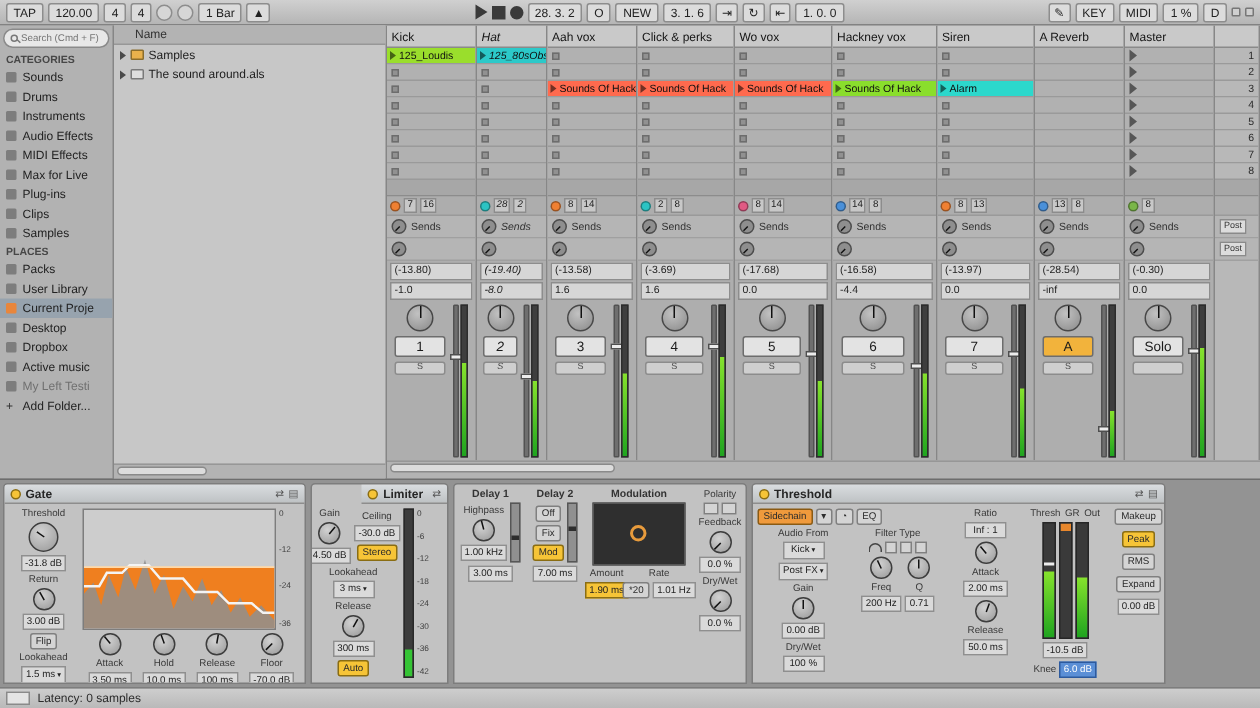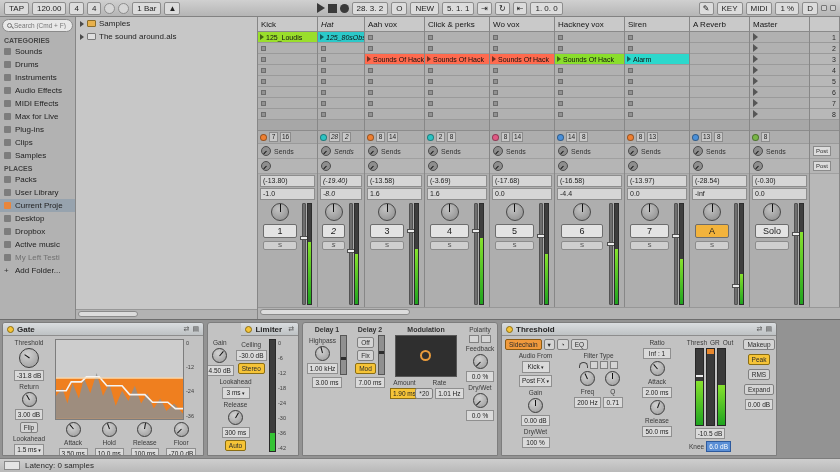--- a/index.html
+++ b/index.html
@@ -150,21 +150,21 @@
       </div>
     <div class="tico">
         <span class="stop-ico"></span>
       </div>
     <div class="tico">
         <span class="rec-ico"></span>
       </div>
     <div class="tb">28. 3. 2</div>
     <div class="tb">O</div>
     <div class="tb">NEW</div>
-    <div class="tb">5. 1. 1</div>
+    <div class="tb">3. 1. 6</div>
     <div class="tb icon">⇥</div>
     <div class="tb icon">↻</div>
     <div class="tb icon">⇤</div>
     <div class="tb">1. 0. 0</div>
     <div class="flexsp"></div>
     <div class="tb icon">✎</div>
     <div class="tb">KEY</div>
     <div class="tb">MIDI</div>
     <div class="tb">1 %</div>
     <div class="tb">D</div>
@@ -249,20 +249,21 @@
             <span class="side-label">My Left Testi</span>
           </div>
           <div class="side-item">
             <span class="side-ic add">+</span>
             <span class="side-label">Add Folder...</span>
           </div>
         </div>
     </aside>
 
     <div id="browser">
+      <div class="hdr">Name</div>
       <div id="browser-items">
           <div class="bitem">
             <span class="bexp"></span>
             <span class="bico"></span>
             <span class="blabel">Samples</span>
           </div>
           <div class="bitem">
             <span class="bexp"></span>
             <span class="bico file"></span>
             <span class="blabel">The sound around.als</span>

